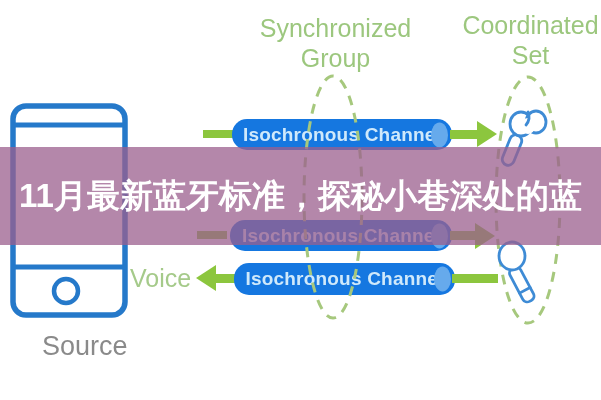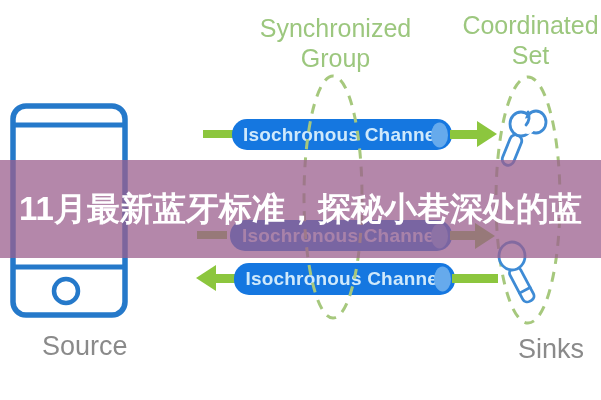--- a/index.html
+++ b/index.html
@@ -53,21 +53,21 @@
   .head-left{
     position:absolute;width:0;height:0;z-index:1;
     border-top:13px solid transparent;border-bottom:13px solid transparent;
     border-right:20px solid #8cc63e;
   }
   #voice-head{left:196px;top:265px;}
   
   #vector-layer{position:absolute;left:0;top:0;z-index:2;pointer-events:none;}
   
   #banner{
-    position:absolute;left:0;top:160px;width:601px;height:98px;z-index:3;
+    position:absolute;left:0;top:147px;width:601px;height:98px;z-index:3;
     background:rgba(155,95,142,0.75);
     display:flex;flex-direction:column;justify-content:center;align-items:center;
     color:#ffffff;font-weight:bold;font-size:33px;line-height:44px;
     text-align:center;white-space:nowrap;
   }
   
   #footnote{position:absolute;left:296px;top:372px;color:#888;font-size:16px;z-index:1;}
 </style>
 </head>
 <body>
@@ -88,28 +88,28 @@
   <div class="shaft" id="conn-right"></div>
   <div class="pill" id="pill-right">
     <span>Isochronous Channel</span>
     <span class="cap"></span>
   </div>
   <div class="shaft" id="out-shaft-right"></div>
   <div class="head-right" id="out-head-right"></div>
 
   <div class="head-left" id="voice-head"></div>
   <div class="shaft" id="voice-shaft"></div>
+  <div class="row-label" id="label-voice">Voice</div>
   <div class="pill" id="pill-voice">
     <span>Isochronous Channel</span>
     <span class="cap"></span>
   </div>
   <div class="shaft" id="voice-return-shaft"></div>
 
   <div class="dev-label" id="label-source">Source</div>
-  <div class="dev-label" id="label-sinks">Sinks</div>
 
   <div id="footnote">.</div>
 
   <svg id="vector-layer" width="601" height="400" viewBox="0 0 601 400">
 
     <g>
       <rect x="13" y="106" width="112" height="209" rx="13" fill="#ffffff" stroke="#2579ca" stroke-width="5.5"></rect>
       <line x1="13" y1="125" x2="125" y2="125" stroke="#2579ca" stroke-width="5"></line>
       <line x1="13" y1="267" x2="125" y2="267" stroke="#2579ca" stroke-width="5"></line>
       <circle cx="66" cy="291" r="12" fill="#ffffff" stroke="#2579ca" stroke-width="4.5"></circle>

